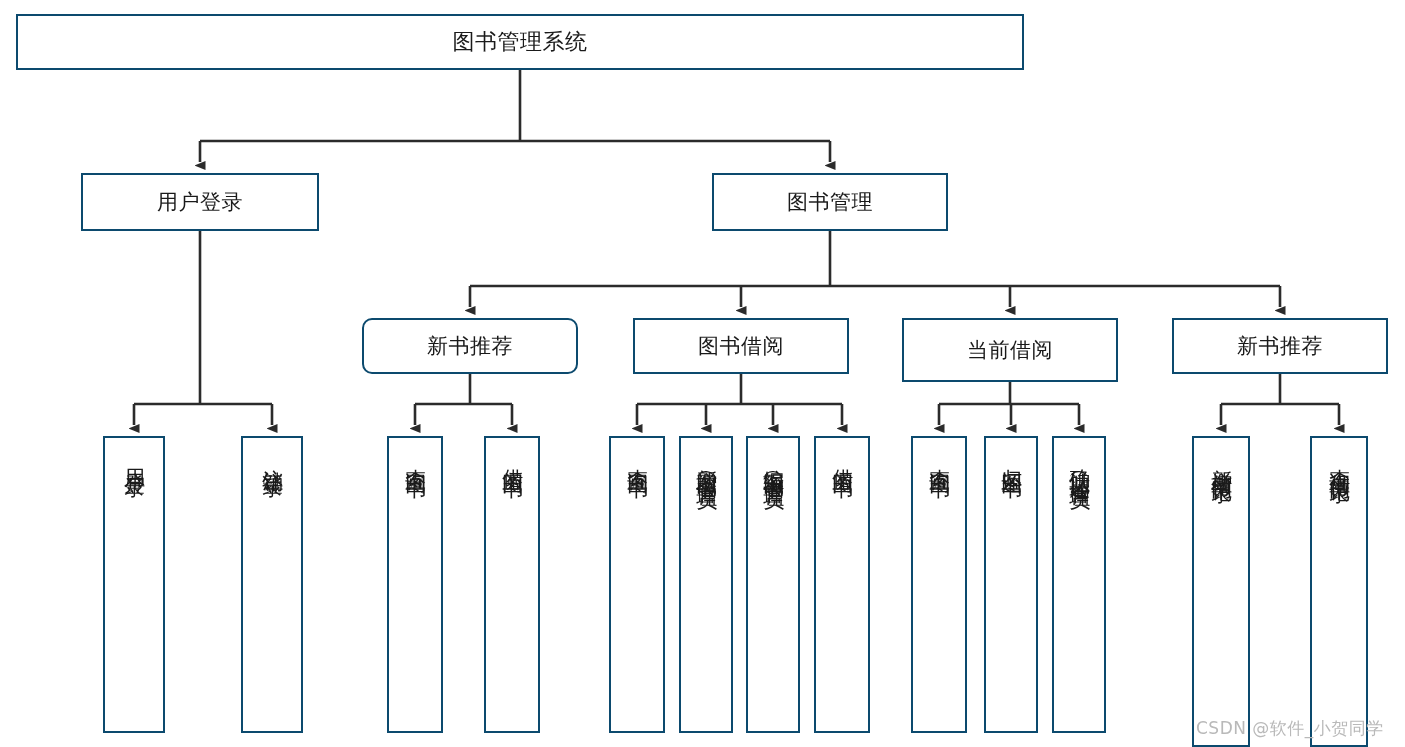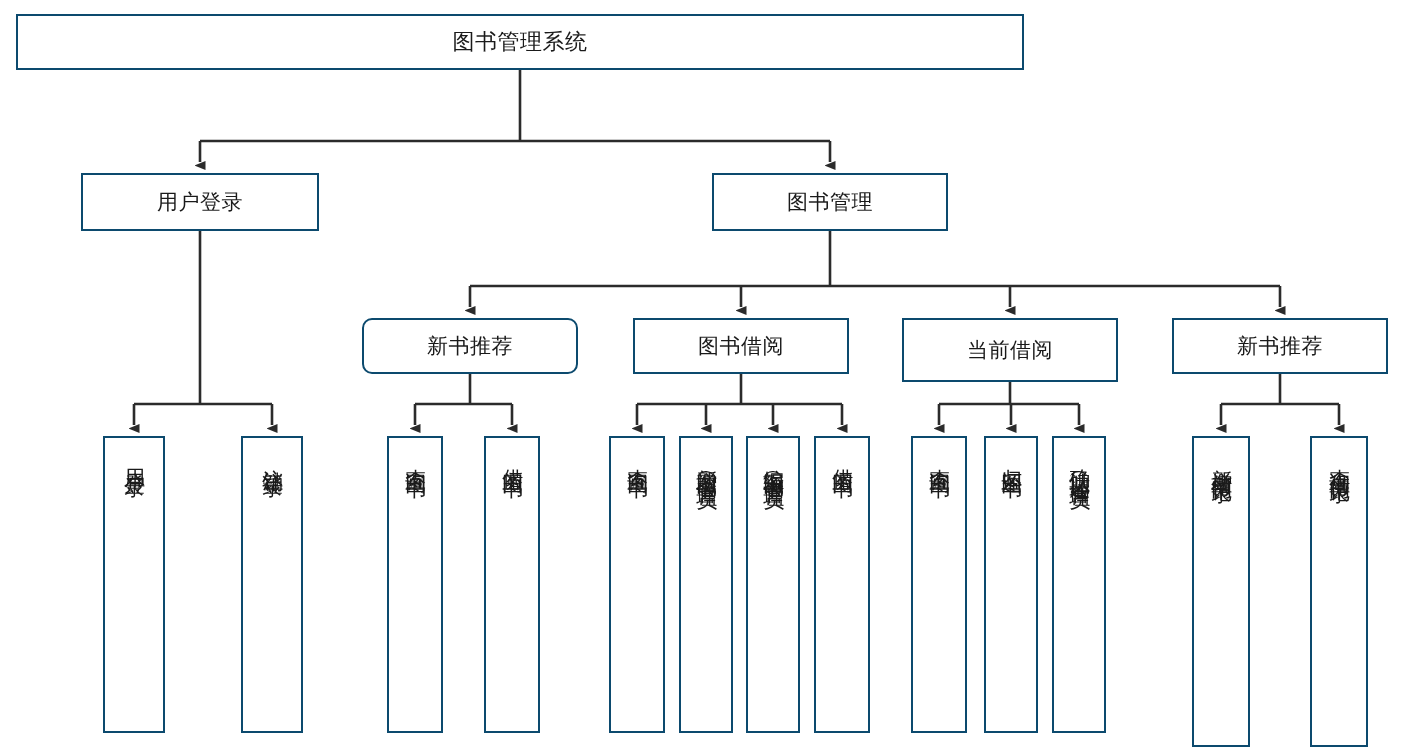--- a/index.html
+++ b/index.html
@@ -178,14 +178,15 @@
         <span class="label">确认归还（管理员）</span>
       </div>
       <div class="node v tall" style="left: 1192px; top: 436px; width: 58px; height: 311px;">
         <span class="label">新增借阅记录</span>
       </div>
       <div class="node v tall" style="left: 1310px; top: 436px; width: 58px; height: 311px;">
         <span class="label">查询借阅记录</span>
       </div>
     </div>
 
+  <div class="watermark" style="left: 1196px; top: 717px;">CSDN @软件_小贺同学</div>
 
 </div>
 
 </body></html>

